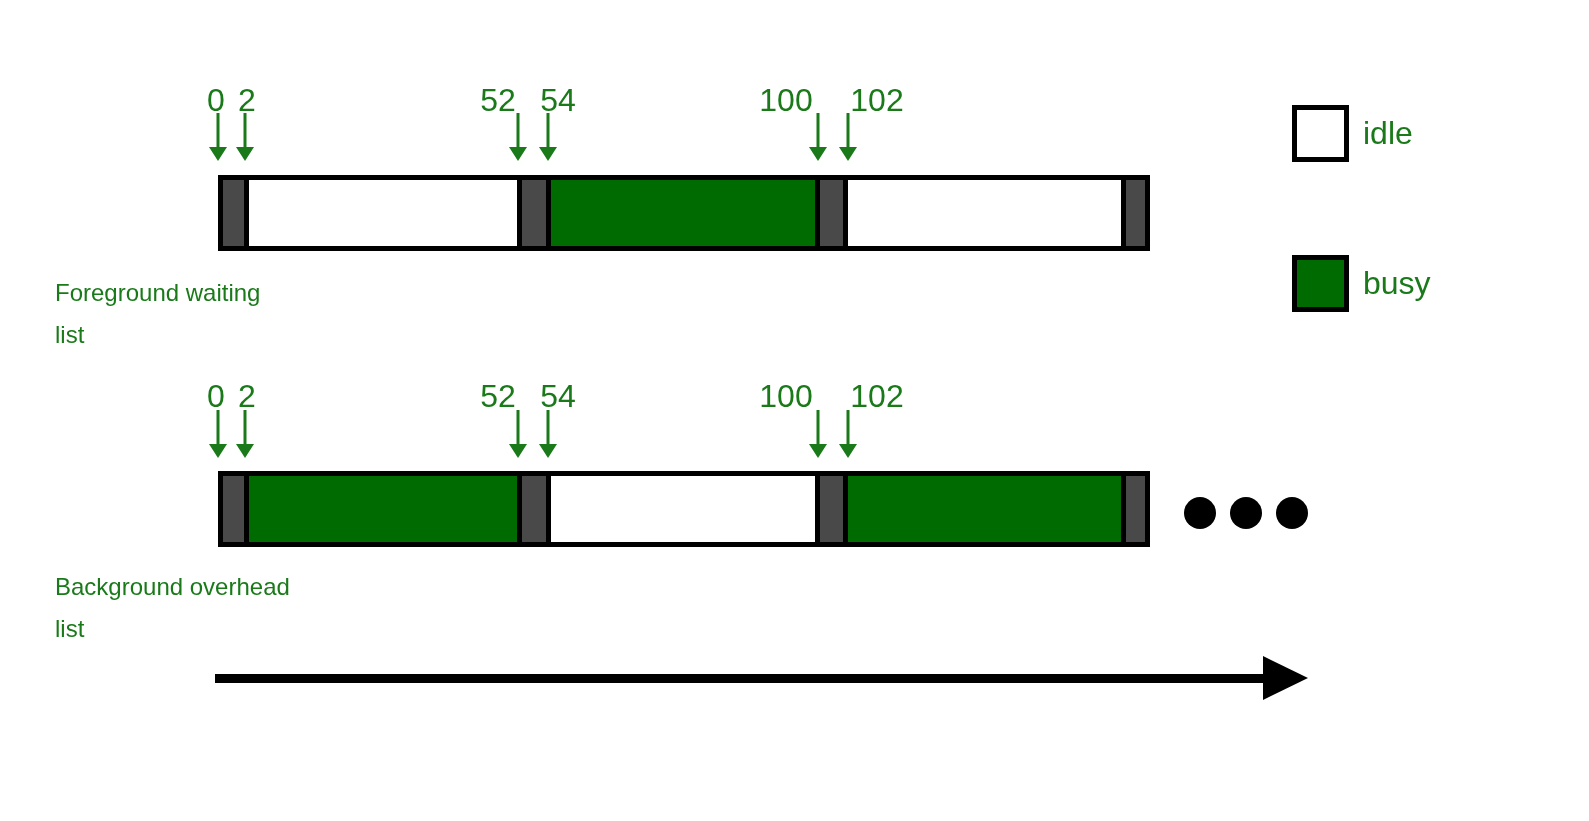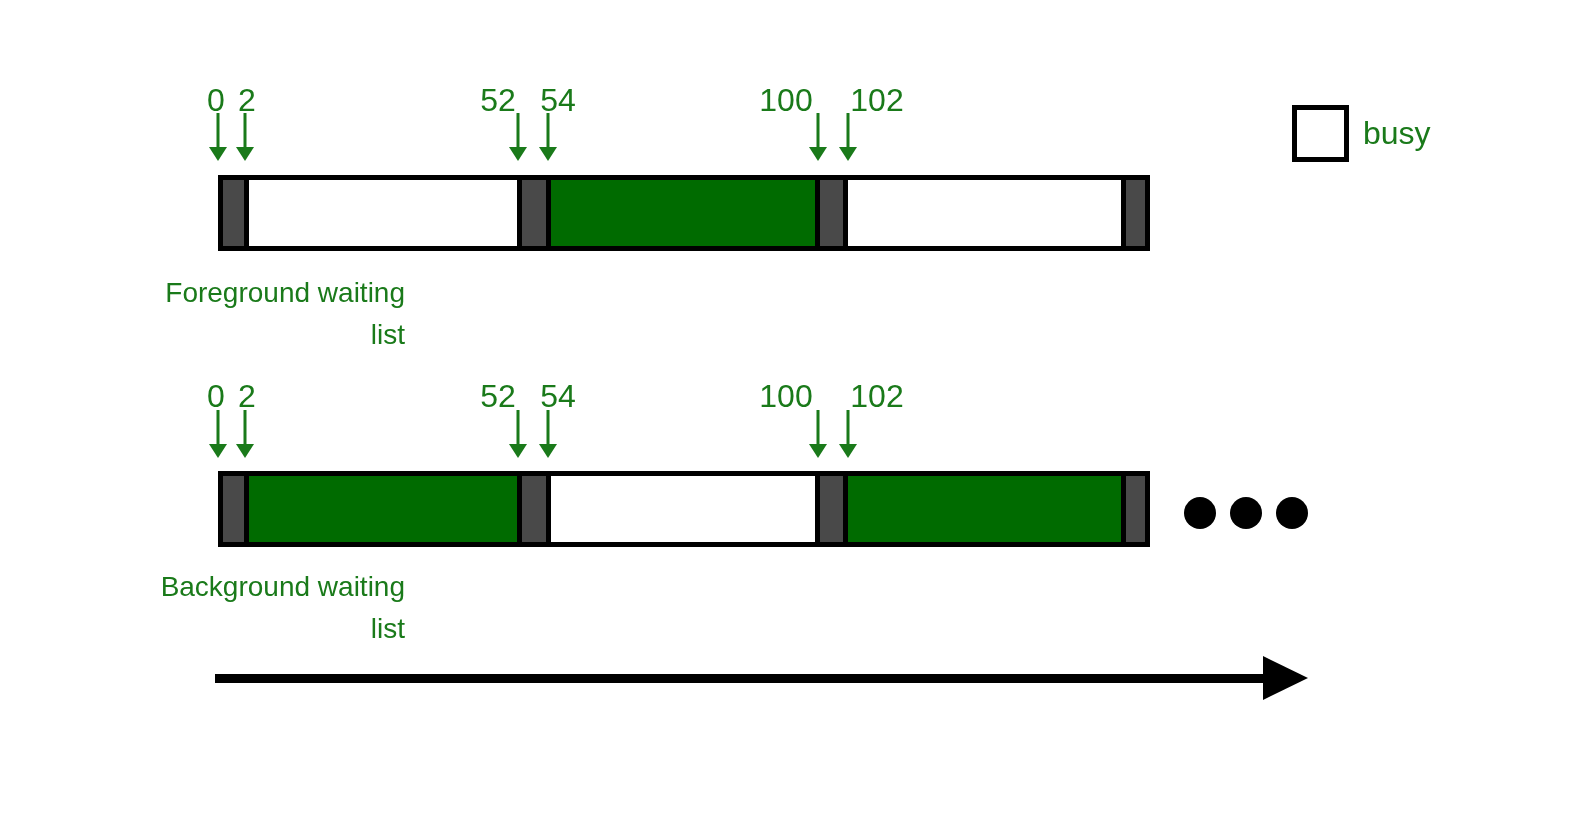--- a/index.html
+++ b/index.html
@@ -32,22 +32,22 @@
     position:absolute;left:218px;width:932px;height:76px;
     border:5px solid var(--black);box-sizing:border-box;
     display:flex;align-items:stretch;background:#fff;
   }
   .seg{height:100%;}
   .seg-idle{background:var(--idle);}
   .seg-overhead{background:var(--overhead);}
   .seg-busy{background:var(--busy);}
   .seg-divider{width:5px;height:100%;background:var(--black);flex:0 0 auto;}
   .row-label{
-    position:absolute;left:55px;width:350px;text-align:right;
-    font-size:28px;line-height:42px;color:var(--green-text);
+    position:absolute;left:55px;width:350px;text-align:left;
+    font-size:24px;line-height:42px;color:var(--green-text);
   }
   .legend-row{
     position:absolute;left:1292px;height:57px;display:flex;align-items:center;
   }
   .swatch{
     width:57px;height:57px;box-sizing:border-box;border:5px solid var(--black);flex:0 0 auto;
   }
   .legend-label{
     margin-left:14px;font-size:32px;color:var(--green-text);white-space:nowrap;
   }
@@ -170,25 +170,29 @@
       <div class="seg seg-overhead" style="width: 19px; flex: 0 0 auto;"></div>
     </div>
 
   <div class="dots">
     <i></i>
     <i></i>
     <i></i>
   </div>
 
   <div class="row-label" style="top:566px">
-    <div>Background waiting</div>
+    <div>Background overhead</div>
     <div>list</div>
   </div>
 
   <div class="legend-row" style="top:105px">
     <span class="swatch seg-idle"></span>
+    <span class="legend-label">idle</span>
+  </div>
+  <div class="legend-row" style="top:255px">
+    <span class="swatch seg-busy"></span>
     <span class="legend-label">busy</span>
   </div>
 
   <div class="axis-line"></div>
   <div class="axis-head"></div>
 
 </div>
 
 </body></html>

